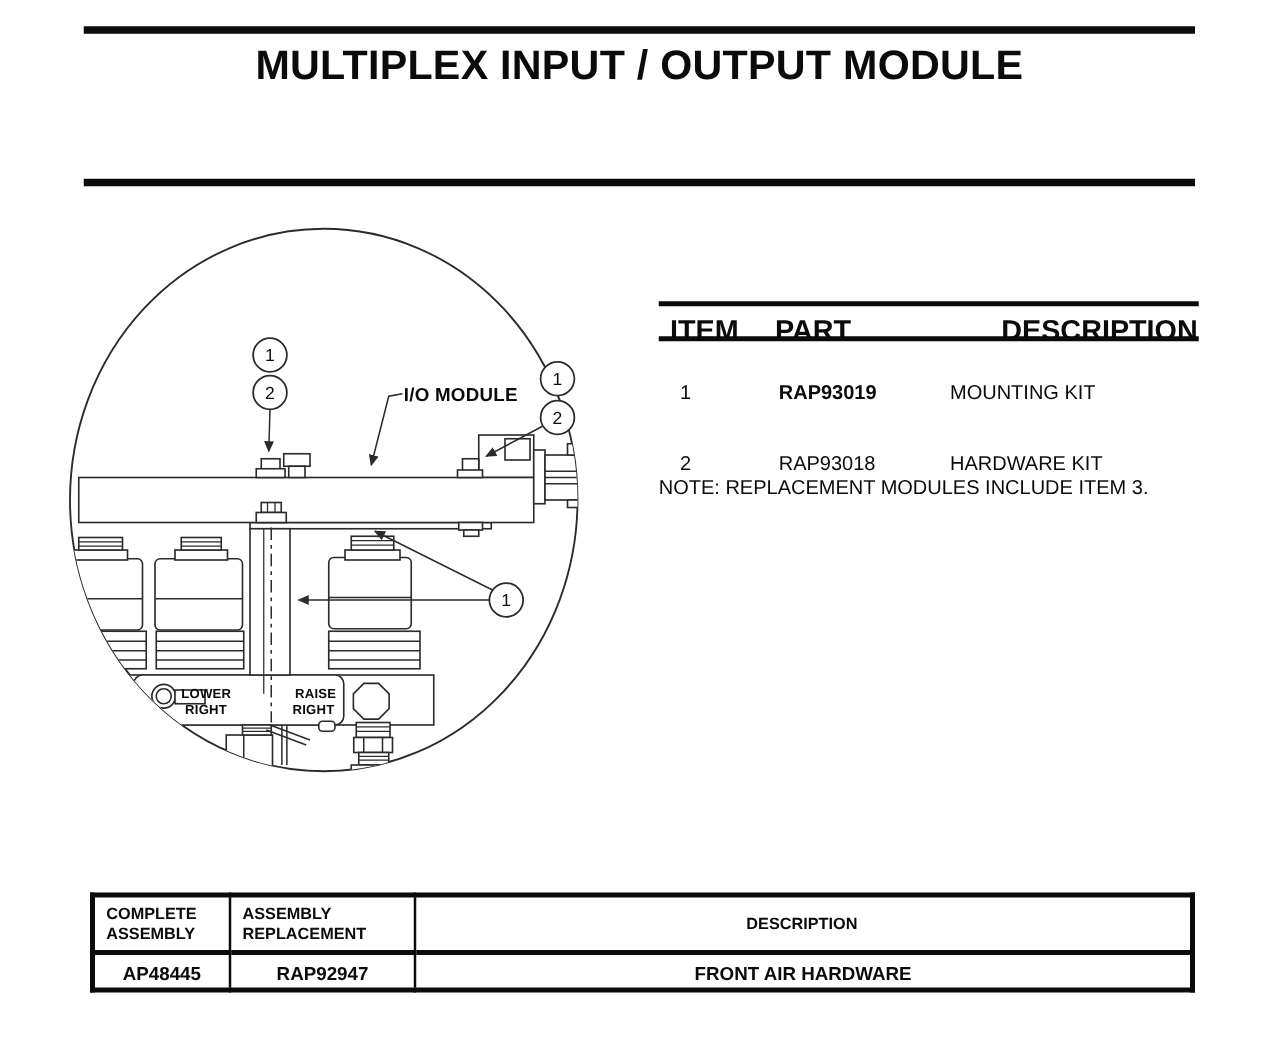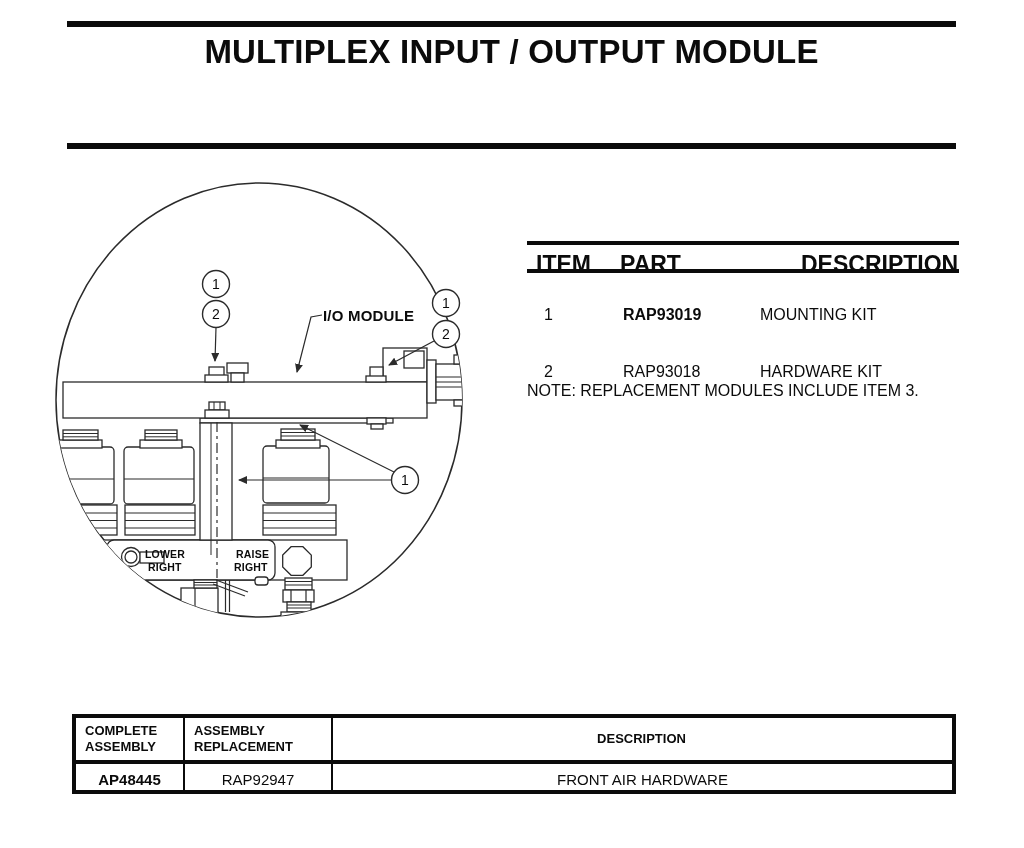--- a/index.html
+++ b/index.html
@@ -36,21 +36,21 @@
   .rp-cell { font-size:16px; white-space:nowrap; }
   .rp-note { font-size:16px; white-space:nowrap; }
 
   
   .asm-table { border-collapse:collapse; table-layout:fixed; width:880px; border:4px solid var(--ink); }
   .asm-table th, .asm-table td { border:2px solid var(--ink); padding:0; overflow:hidden; }
   .asm-table thead th { border-bottom:4px solid var(--ink); font-size:13px; font-weight:bold; text-align:left; vertical-align:middle; padding:3px 2px 3px 9px; line-height:16px; height:46px; }
   .asm-table thead th.center { text-align:center; padding-left:0; }
   .asm-table tbody tr.row-1 td { border-bottom:1.5px solid var(--ink); height:30px; vertical-align:bottom; padding-bottom:2px; }
   .asm-table tbody tr.row-2 td { height:18px; vertical-align:middle; }
-  .asm-table tbody td { font-size:15px; text-align:center; white-space:nowrap; }
+  .asm-table tbody td { font-size:15px; text-align:center; white-space:nowrap;font-weight:bold; }
   .asm-table tbody td.bold { font-weight:bold; }
 </style>
 </head>
 <body>
 
 <div class="abs bar" style="left:67px; top:21px; width:889px;"></div>
 <div class="abs" style="left:67px; top:32px; width:889px;">
   <div class="title-line">MULTIPLEX INPUT / OUTPUT MODULE</div>
 </div>
 <div class="abs bar" style="left:67px; top:143px; width:889px;"></div>

